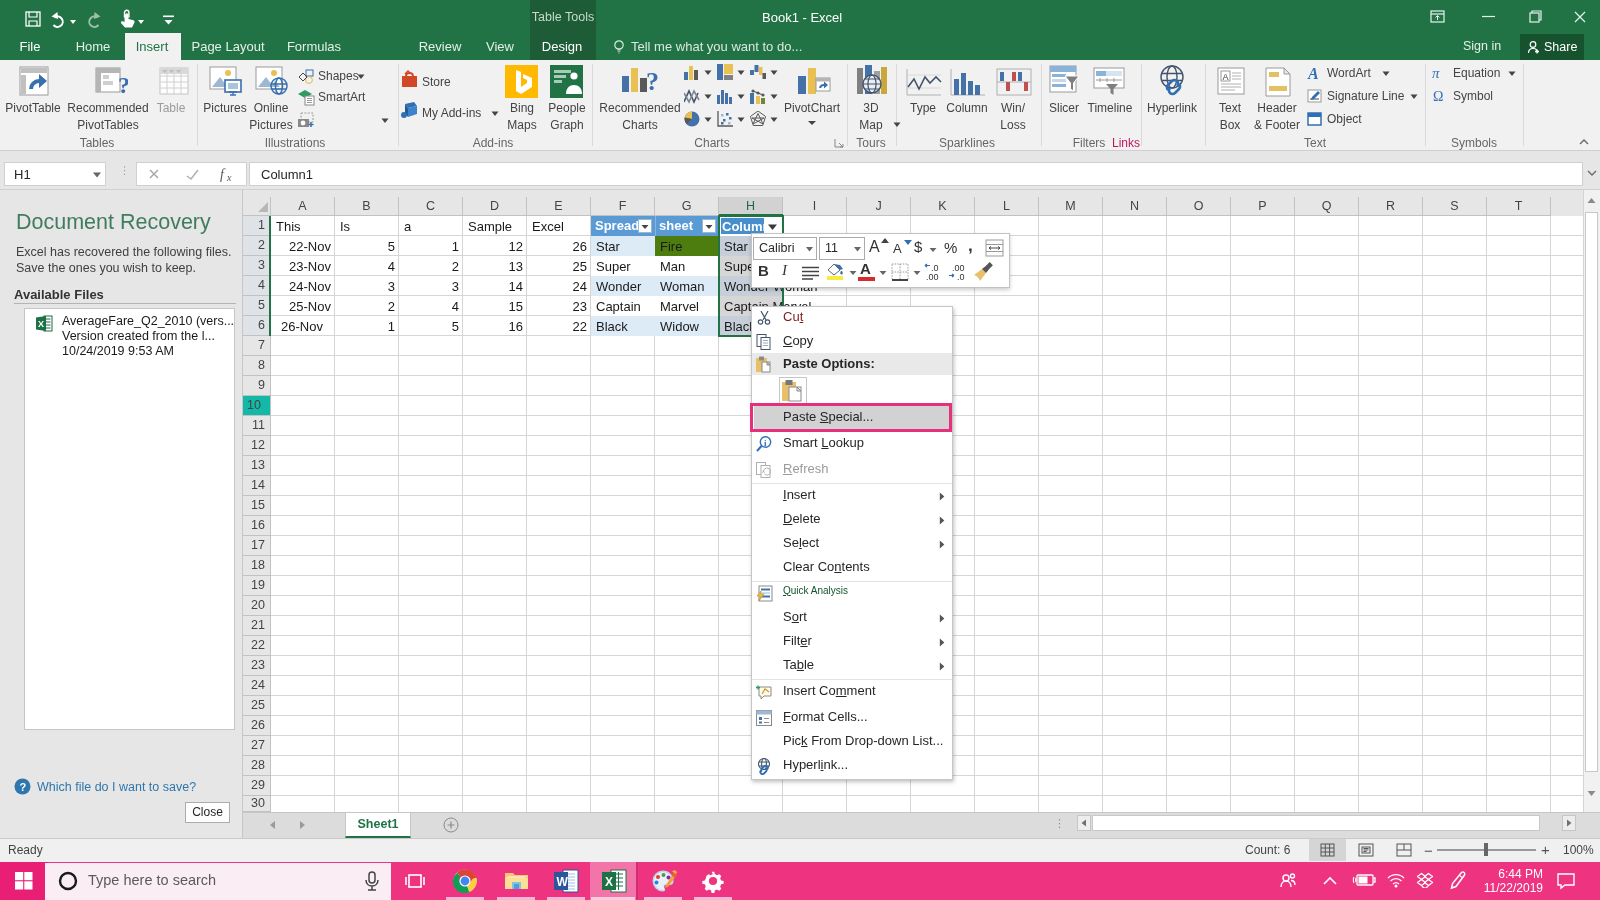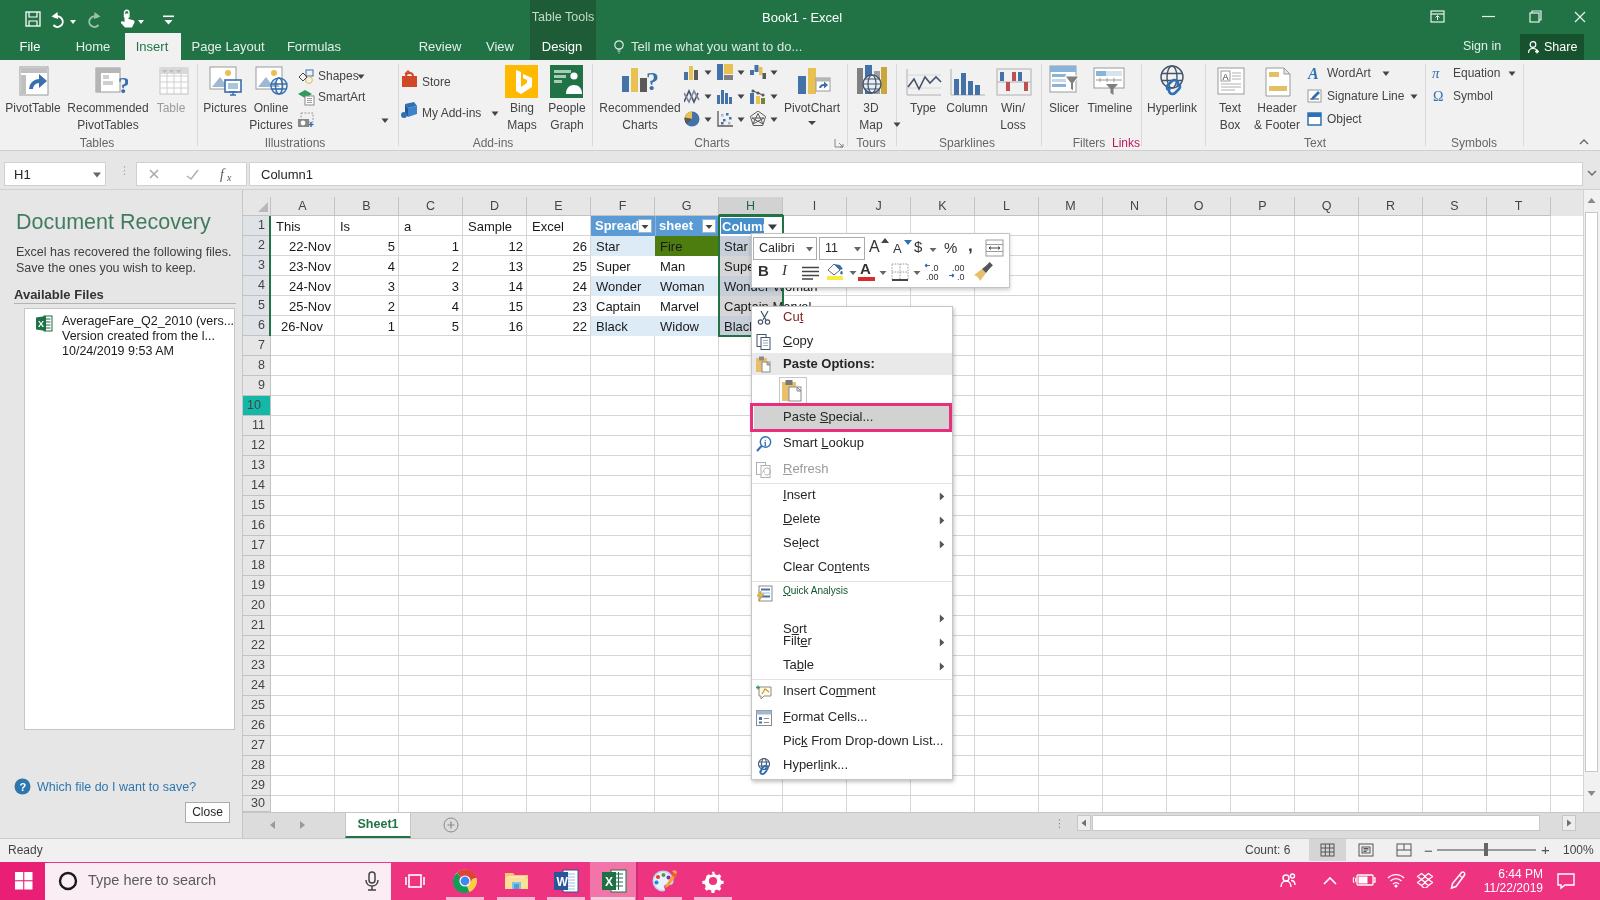--- a/index.html
+++ b/index.html
@@ -950,21 +950,21 @@
 <div class="abs" style="left:783px;top:584.5px;z-index:21;color:#14532d;font-size:10px;white-space:nowrap;"><span style="text-decoration:underline;">Q</span>uick Analysis</div>
 <svg class="abs" style="left:756px;top:585px;z-index:21;" width="17" height="17" viewBox="0 0 17 17">
       <rect x="3" y="1" width="13" height="15" fill="#fff" stroke="#8a8a8a"></rect>
       <g>
         <rect x="5" y="3.5" width="9" height="2" fill="#4472a8"></rect>
         <rect x="5" y="7" width="9" height="2" fill="#c9dff0"></rect>
         <rect x="5" y="10.5" width="9" height="2" fill="#4472a8"></rect>
       </g>
       <path d="M5 6 L1 11 l3.5 0-1.5 5 5-7-3.5 0z" fill="#f0c33c" stroke="#b88b1e" stroke-width="0.6"></path>
     </svg>
-<div class="abs" style="left:783px;top:608.5px;z-index:21;color:#262626;font-size:13px;white-space:nowrap;margin-top:12px;">S<span style="text-decoration:underline">o</span>rt</div>
+<div class="abs" style="left:783px;top:608.5px;z-index:21;color:#262626;font-size:13px;white-space:nowrap;">S<span style="text-decoration:underline">o</span>rt</div>
 <svg class="abs" style="left:939px;top:613.5px;z-index:21;" width="6" height="9" viewBox="0 0 6 9">
       <path d="M0.8 0.5 l4.5 4-4.5 4z" fill="#555"></path>
     </svg>
 <div class="abs" style="left:783px;top:632.5px;z-index:21;color:#262626;font-size:13px;white-space:nowrap;">Filt<span style="text-decoration:underline">e</span>r</div>
 <svg class="abs" style="left:939px;top:637.5px;z-index:21;" width="6" height="9" viewBox="0 0 6 9">
       <path d="M0.8 0.5 l4.5 4-4.5 4z" fill="#555"></path>
     </svg>
 <div class="abs" style="left:783px;top:656.5px;z-index:21;color:#262626;font-size:13px;white-space:nowrap;">Ta<span style="text-decoration:underline">b</span>le</div>
 <svg class="abs" style="left:939px;top:661.5px;z-index:21;" width="6" height="9" viewBox="0 0 6 9">
       <path d="M0.8 0.5 l4.5 4-4.5 4z" fill="#555"></path>

